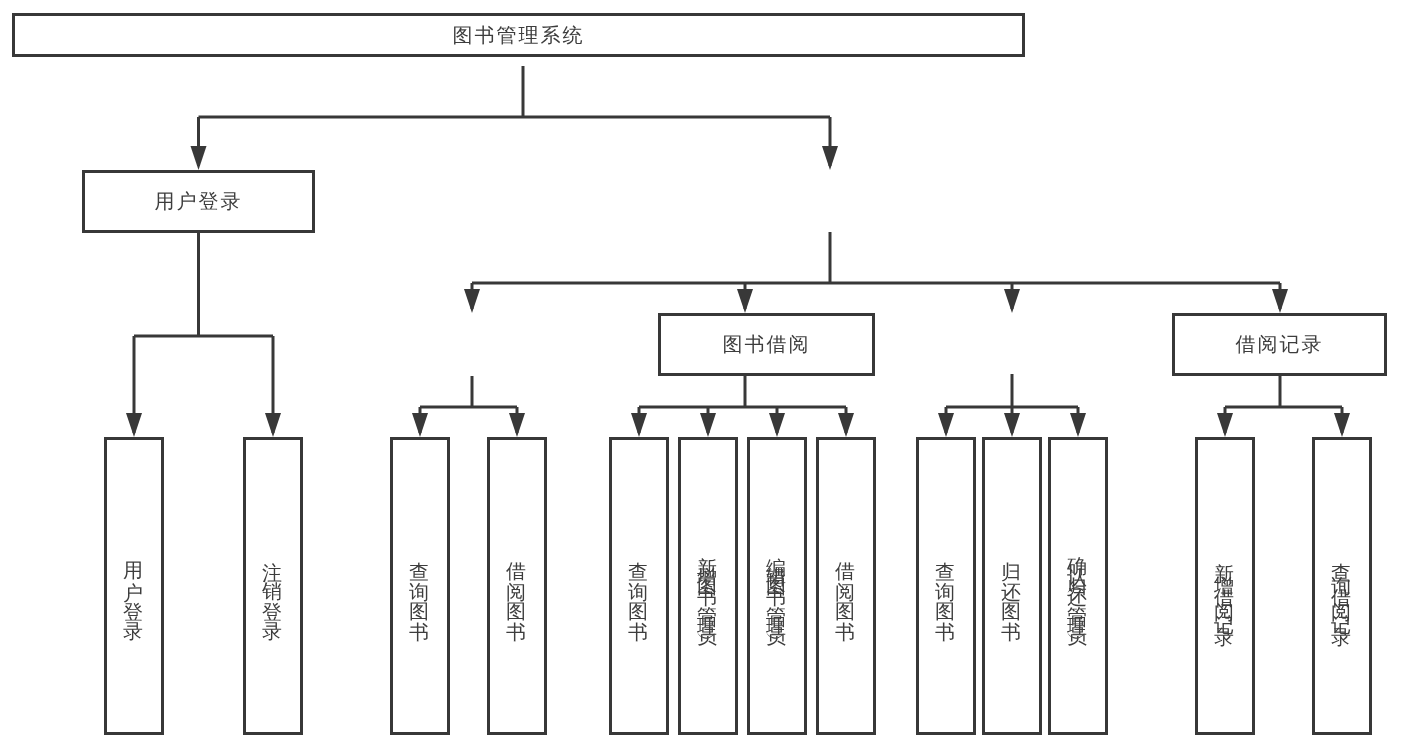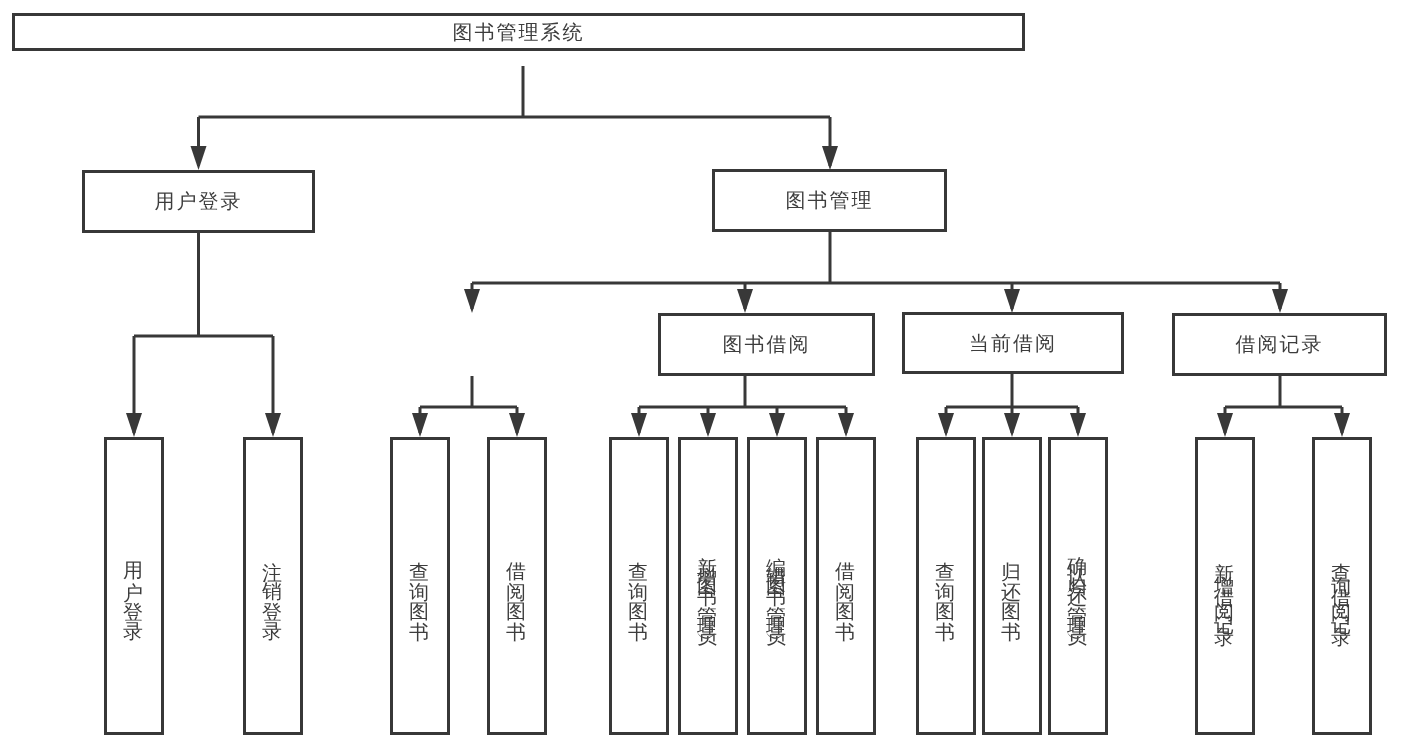--- a/index.html
+++ b/index.html
@@ -123,27 +123,25 @@
       <polygon points="769,413 785,413 777,437"></polygon>
       <polygon points="838,413 854,413 846,437"></polygon>
       <polygon points="938,413 954,413 946,437"></polygon>
       <polygon points="1004,413 1020,413 1012,437"></polygon>
       <polygon points="1070,413 1086,413 1078,437"></polygon>
       <polygon points="1217,413 1233,413 1225,437"></polygon>
       <polygon points="1334,413 1350,413 1342,437"></polygon>
     </g>
   </svg>
 
-  <div class="node" style="left:12px;top:13px;width:1013px;height:38px">图书管理系统</div>
+  <div class="node" style="left:12px;top:13px;width:1013px;height:44px">图书管理系统</div>
 
   <div class="node" style="left:82px;top:170px;width:233px;height:63px">用户登录</div>
-  <div class="node" style="left:712px;top:169px;width:235px;height:63px">图书管理</div>
 
   <div class="node" style="left:658px;top:313px;width:217px;height:63px">图书借阅</div>
-  <div class="node" style="left:902px;top:312px;width:222px;height:62px">当前借阅</div>
   <div class="node" style="left:1172px;top:313px;width:215px;height:63px">借阅记录</div>
 
   <div class="node leaf ls-4" style="left:104px;top:437px;width:60px;height:298px">用户登录</div>
   <div class="node leaf ls-4" style="left:243px;top:437px;width:60px;height:298px">注销登录</div>
 
   <div class="node leaf ls-4" style="left:390px;top:437px;width:60px;height:298px">查询图书</div>
   <div class="node leaf ls-4" style="left:487px;top:437px;width:60px;height:298px">借阅图书</div>
 
   <div class="node leaf ls-4" style="left:609px;top:437px;width:60px;height:298px">查询图书</div>
   <div class="node leaf ls-9" style="left:678px;top:437px;width:60px;height:298px">新增图书（管理员）</div>

